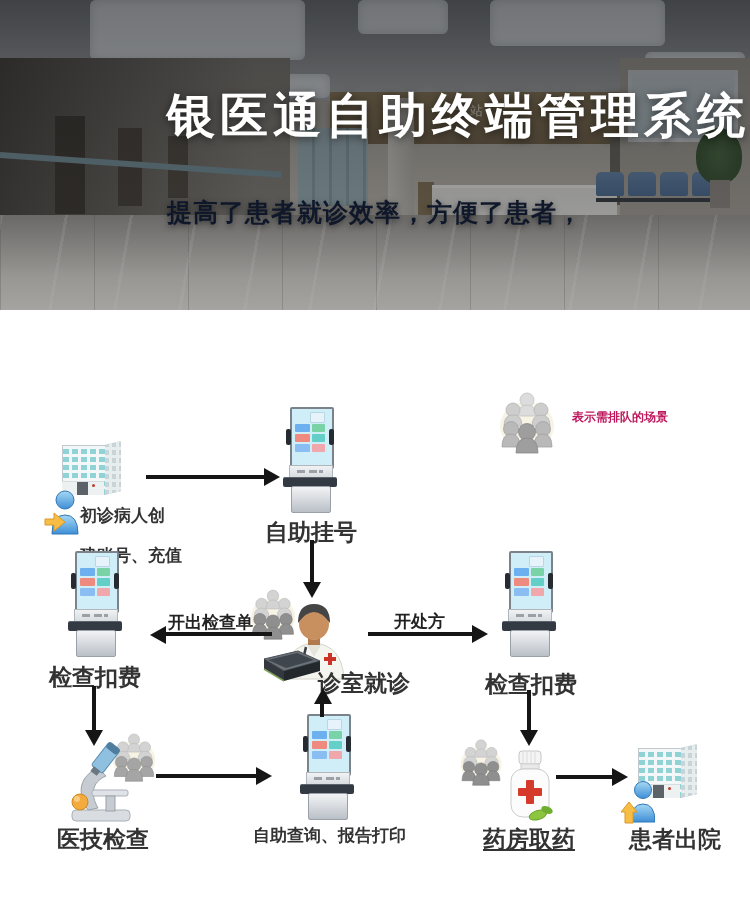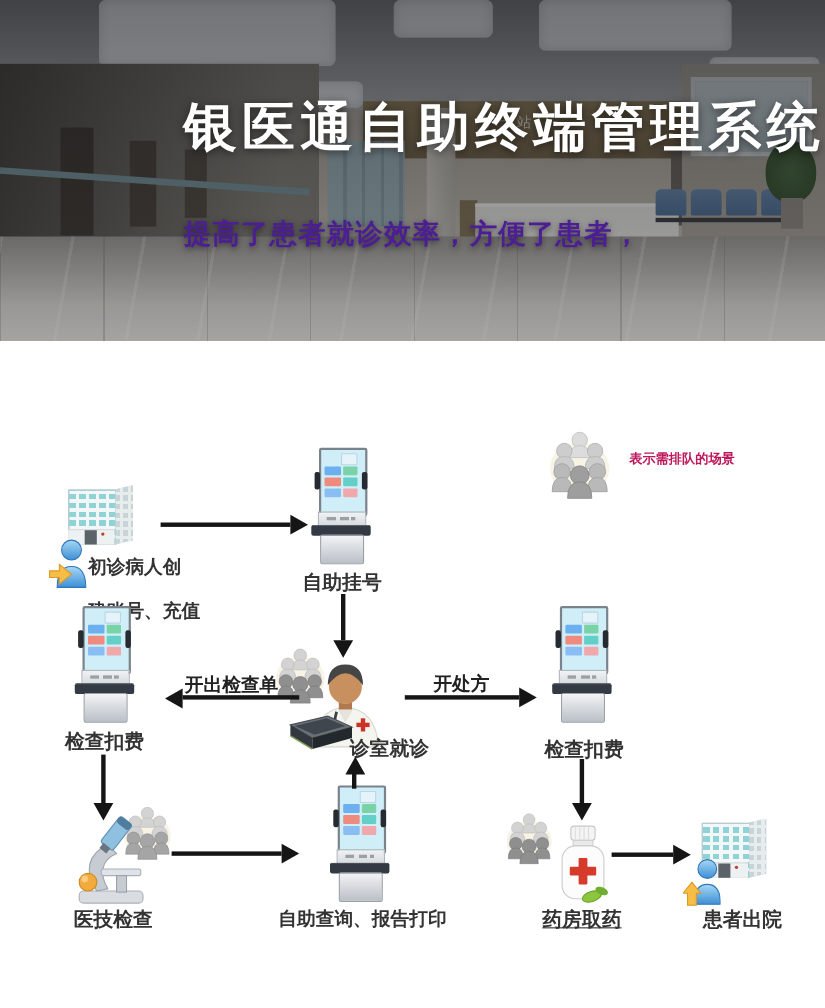--- a/index.html
+++ b/index.html
@@ -43,31 +43,31 @@
   .pl-pot { left:16px; top:52px; width:20px; height:28px; background:#96908a; }
   .hz-floor { left:0; top:215px; width:750px; height:95px;
     background:
       repeating-linear-gradient(100deg, rgba(255,255,255,.22) 0 3px, rgba(255,255,255,0) 3px 64px),
       repeating-linear-gradient(90deg, rgba(110,110,105,.28) 0 1px, rgba(0,0,0,0) 1px 94px),
       linear-gradient(180deg,#a3a19c,#dcdad5 65%,#e7e5e0); }
   .hz-overlay { left:0; top:0; width:750px; height:310px;
     background:linear-gradient(rgba(12,13,15,.55), rgba(12,13,15,.30)); }
   .hero-title { left:0; top:84px; width:750px; text-align:right; font-size:48px; font-weight:bold;
     color:#ffffff; letter-spacing:5px; z-index:3; text-shadow:0 2px 8px rgba(0,0,0,.55); }
-  .hero-sub { left:0; width:750px; text-align:center; font-size:25px; font-weight:bold; color:#4c1d95;
+  .hero-sub { left:0; width:750px; text-align:center; font-size:25px; font-weight:bold; color:#0f172a;
     letter-spacing:1px; z-index:3; text-shadow:0 2px 6px rgba(0,0,0,.5); }
   .sub1 { top:196px; } .sub2 { top:229px; }
 
   
   .section-heading { position:absolute; left:36px; top:347px; margin:0; font-size:37px; font-weight:800;
     color:#13bdbe; letter-spacing:0px; }
 
   
   .flow { position:absolute; left:0; top:0; width:750px; height:916px; }
-  .lbl { position:absolute; font-size:18px; font-weight:600; color:#333333; white-space:nowrap; }
+  .lbl { position:absolute; font-size:23px; font-weight:600; color:#333333; white-space:nowrap; }
   .lbl.center { text-align:center; }
   .lbl.small { font-size:17px; }
   .edge-lbl { position:absolute; font-size:17px; font-weight:600; color:#222222; white-space:nowrap; }
   .legend-lbl { position:absolute; font-size:12px; font-weight:600; color:#be185d; }
   .two-line { line-height:20px; white-space:pre-line; }
 
   
   .ar { position:absolute; background:#151515; }
   .head { position:absolute; width:0; height:0; }
   .head-r { border-left:16px solid #151515; border-top:9px solid transparent; border-bottom:9px solid transparent; }

